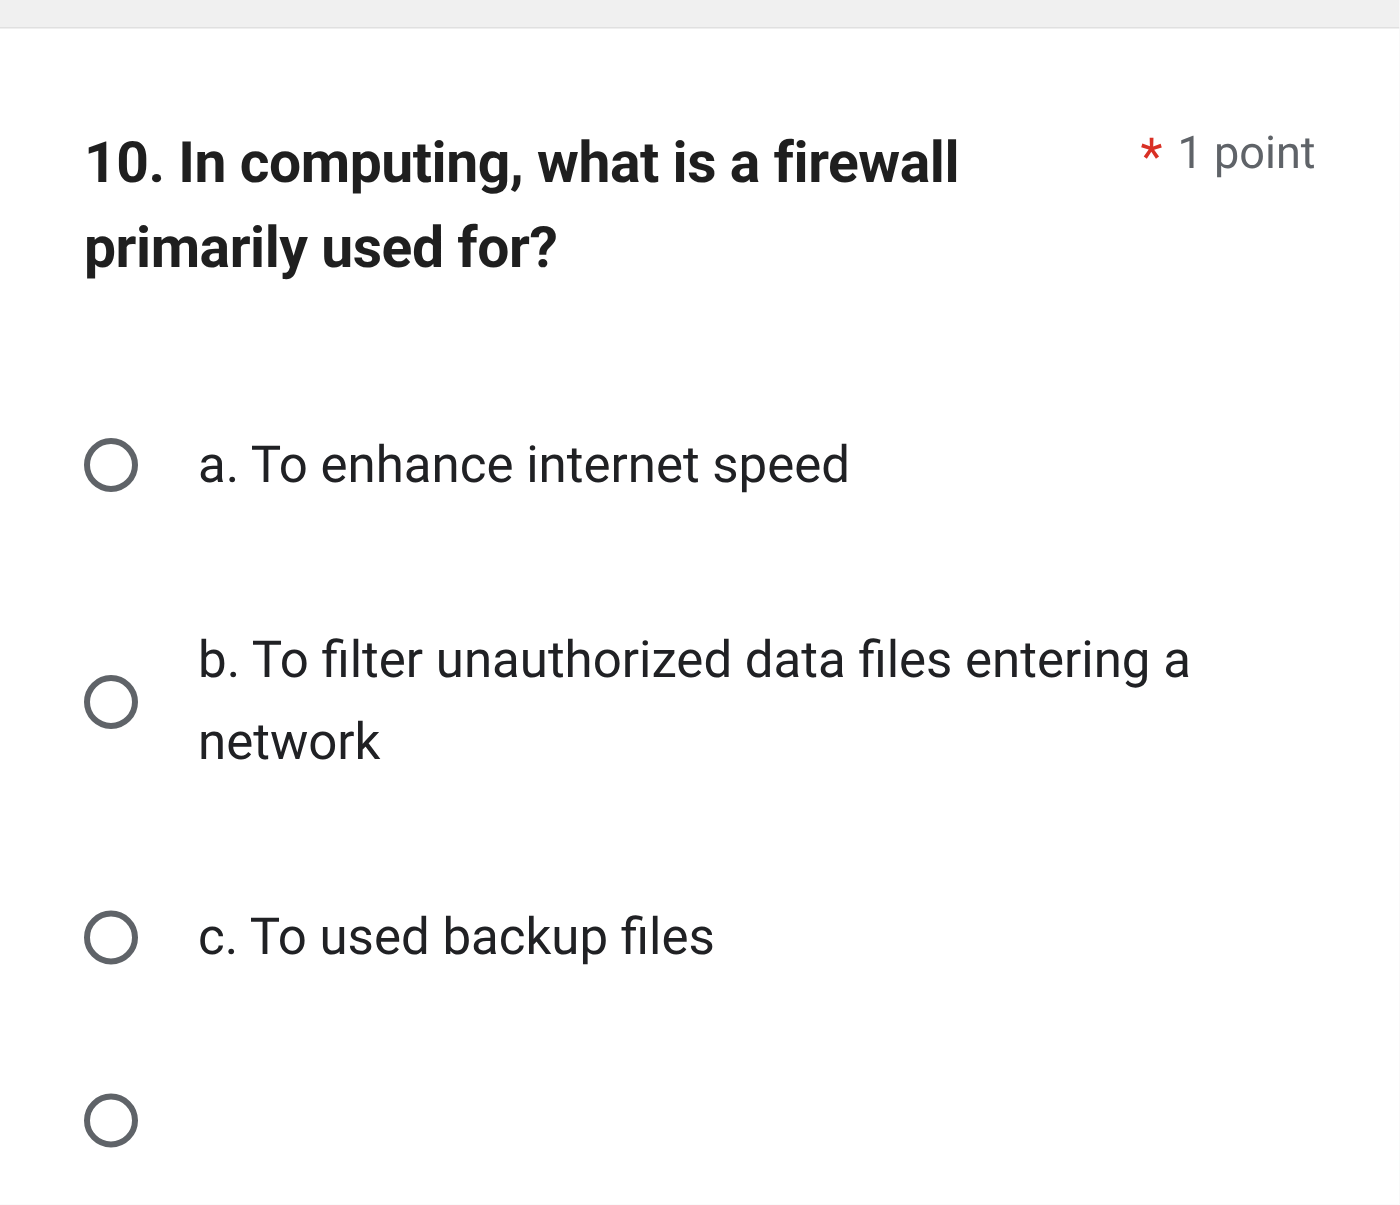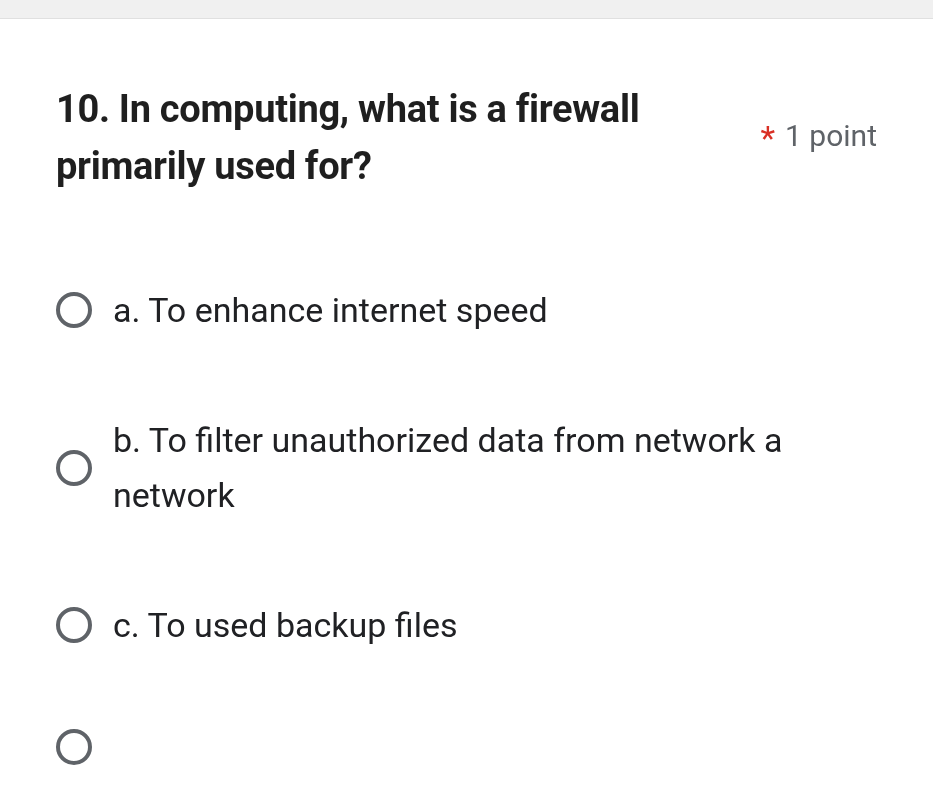--- a/index.html
+++ b/index.html
@@ -32,38 +32,37 @@
       font-weight: 700;
       color: #1f1f1f;
       line-height: 1.5;
       flex: 1;
       letter-spacing: -0.3px;
     }
     .meta {
       white-space: nowrap;
       font-size: 30px;
       padding-top: 4px;
-      margin-top: 33px;
     }
     .required-asterisk {
       color: #d93025;
       font-size: 34px;
       vertical-align: top;
       margin-right: 10px;
     }
     .points {
       color: #5f6368;
     }
     .options {
       margin-top: 88px;
     }
     .option {
       display: flex;
       align-items: center;
-      gap: 21px;
+      gap: 40px;
       margin-bottom: 76px;
       cursor: pointer;
     }
     .option:last-child {
       margin-bottom: 0;
     }
     .radio {
       width: 36px;
       height: 36px;
       border: 4px solid #5f6368;
@@ -87,21 +86,21 @@
     </div>
   </div>
 
   <div class="options">
     <div class="option">
       <div class="radio"></div>
       <div class="option-label">a. To enhance internet speed</div>
     </div>
     <div class="option">
       <div class="radio"></div>
-      <div class="option-label">b. To filter unauthorized data from network a network</div>
+      <div class="option-label">b. To filter unauthorized data files entering a network</div>
     </div>
     <div class="option">
       <div class="radio"></div>
       <div class="option-label">c. To used backup files</div>
     </div>
     <div class="option">
       <div class="radio"></div>
     </div>
   </div>
 </div>

